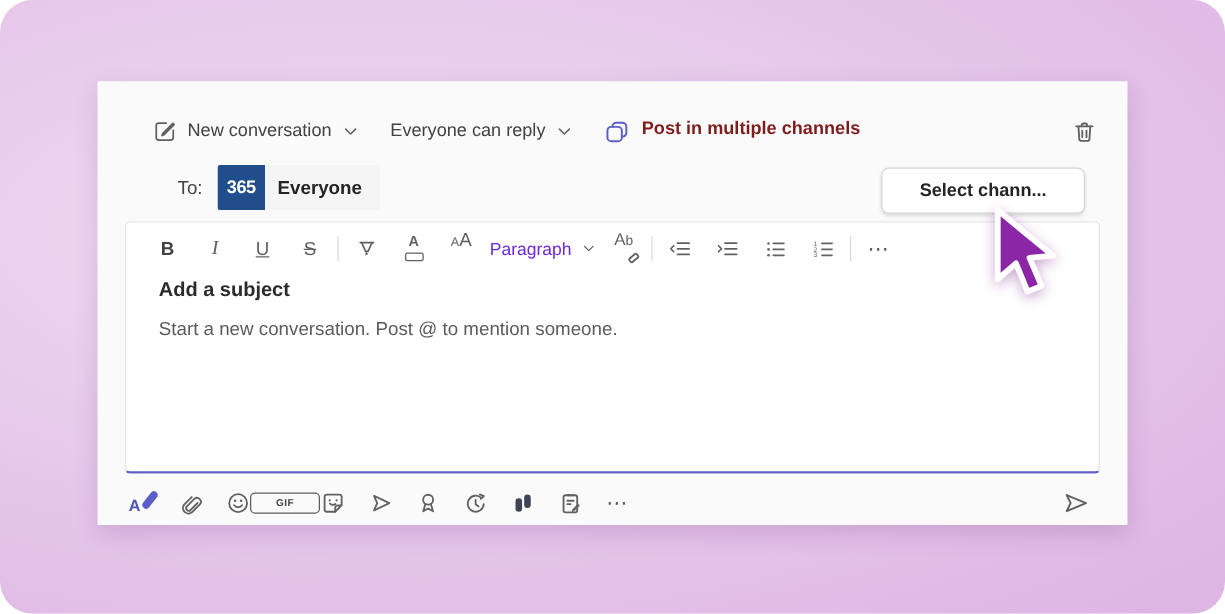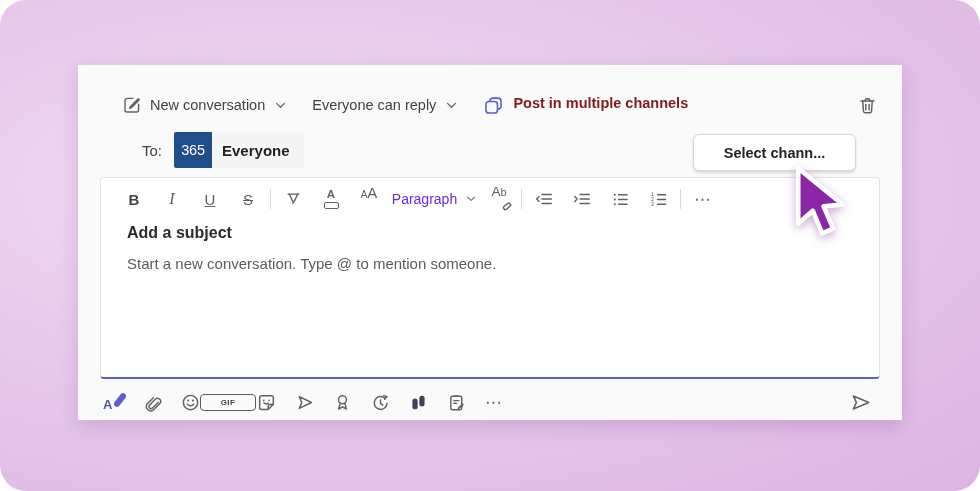--- a/index.html
+++ b/index.html
@@ -14,24 +14,24 @@
   .header-row{display:flex;align-items:center;padding:28px 24px 0 44px;height:24px;gap:26px;}
   .hbtn{display:flex;align-items:center;gap:8px;font-size:14.5px;color:#424242;}
   .hbtn .chev{margin-left:2px;}
   .post-btn{display:flex;align-items:flex-start;gap:9px;font-size:14.5px;color:#7f1d1d;font-weight:600;}
   .trash-btn{margin-left:auto;display:flex;align-items:center;}
 
   
   .to-row{display:flex;align-items:center;margin-top:14px;padding-left:64px;height:38px;}
   .to-label{font-size:15px;color:#424242;margin-right:12px;}
   .chip{display:flex;align-items:center;background:#f5f5f5;height:36px;border-radius:2px;overflow:hidden;}
-  .chip-logo{width:38px;height:36px;background:#1f4e8a;color:#fff;font-weight:400;font-size:14.5px;
+  .chip-logo{width:38px;height:36px;background:#1f4e8a;color:#fff;font-weight:700;font-size:14.5px;
              display:flex;align-items:center;justify-content:center;letter-spacing:-.3px;}
   .chip-name{font-size:15px;font-weight:700;color:#242424;padding:0 14px 0 10px;}
-  .select-btn{position:absolute;right:46px;top:69px;width:163px;height:37px;background:#ffffff;
+  .select-btn{position:absolute;right:34px;top:69px;width:163px;height:37px;background:#ffffff;
               border:1px solid #d6d6d6;border-radius:6px;font-size:14.5px;font-weight:600;color:#242424;
               box-shadow:0 1.5px 3px rgba(0,0,0,.13);}
 
   
   .compose{margin:8px 22px 0;height:202px;background:#ffffff;border:1px solid #e3e3e3;
            border-bottom:2px solid #5b5fc7;border-radius:4px;box-sizing:border-box;}
   .fmt-row{display:flex;align-items:center;height:42px;padding:0 4px 0 14px;}
   .fbt{display:flex;align-items:center;justify-content:center;min-width:38px;height:30px;color:#616161;}
   .t-bold{font-weight:700;font-size:15px;color:#424242;}
   .t-italic{font-family:"Liberation Serif",serif;font-style:italic;font-size:16px;}
@@ -185,21 +185,21 @@
             <text x="2" y="11.8" font-size="5.6" fill="#616161">2</text>
             <text x="2" y="16.8" font-size="5.6" fill="#616161">3</text>
             <path class="oline" d="M9 5h8.5M9 10h8.5M9 15h8.5"></path>
           </svg>
         </button>
         <span class="vdiv"></span>
         <button class="fbt dots">⋯</button>
       </div>
 
       <div class="subject">Add a subject</div>
-      <div class="body-ph">Start a new conversation. Type @ to mention someone.</div>
+      <div class="body-ph">Start a new conversation. Post @ to mention someone.</div>
     </div>
 
     <div class="bottom-row">
       <button class="bbt fmt-pen">
         <span class="fp-a">A</span>
         <span class="fp-pen"></span>
       </button>
       <button class="bbt">
         <svg width="21" height="21" viewBox="0 0 20 20">
           <path class="oline" d="M15.3 9.9l-5.5 5.5a2 2 0 0 1-2.8-2.8l6-6a3 3 0 0 1 4.2 4.2l-6.2 6.2a4.2 4.2 0 0 1-5.9-5.9l5.7-5.7"></path>

